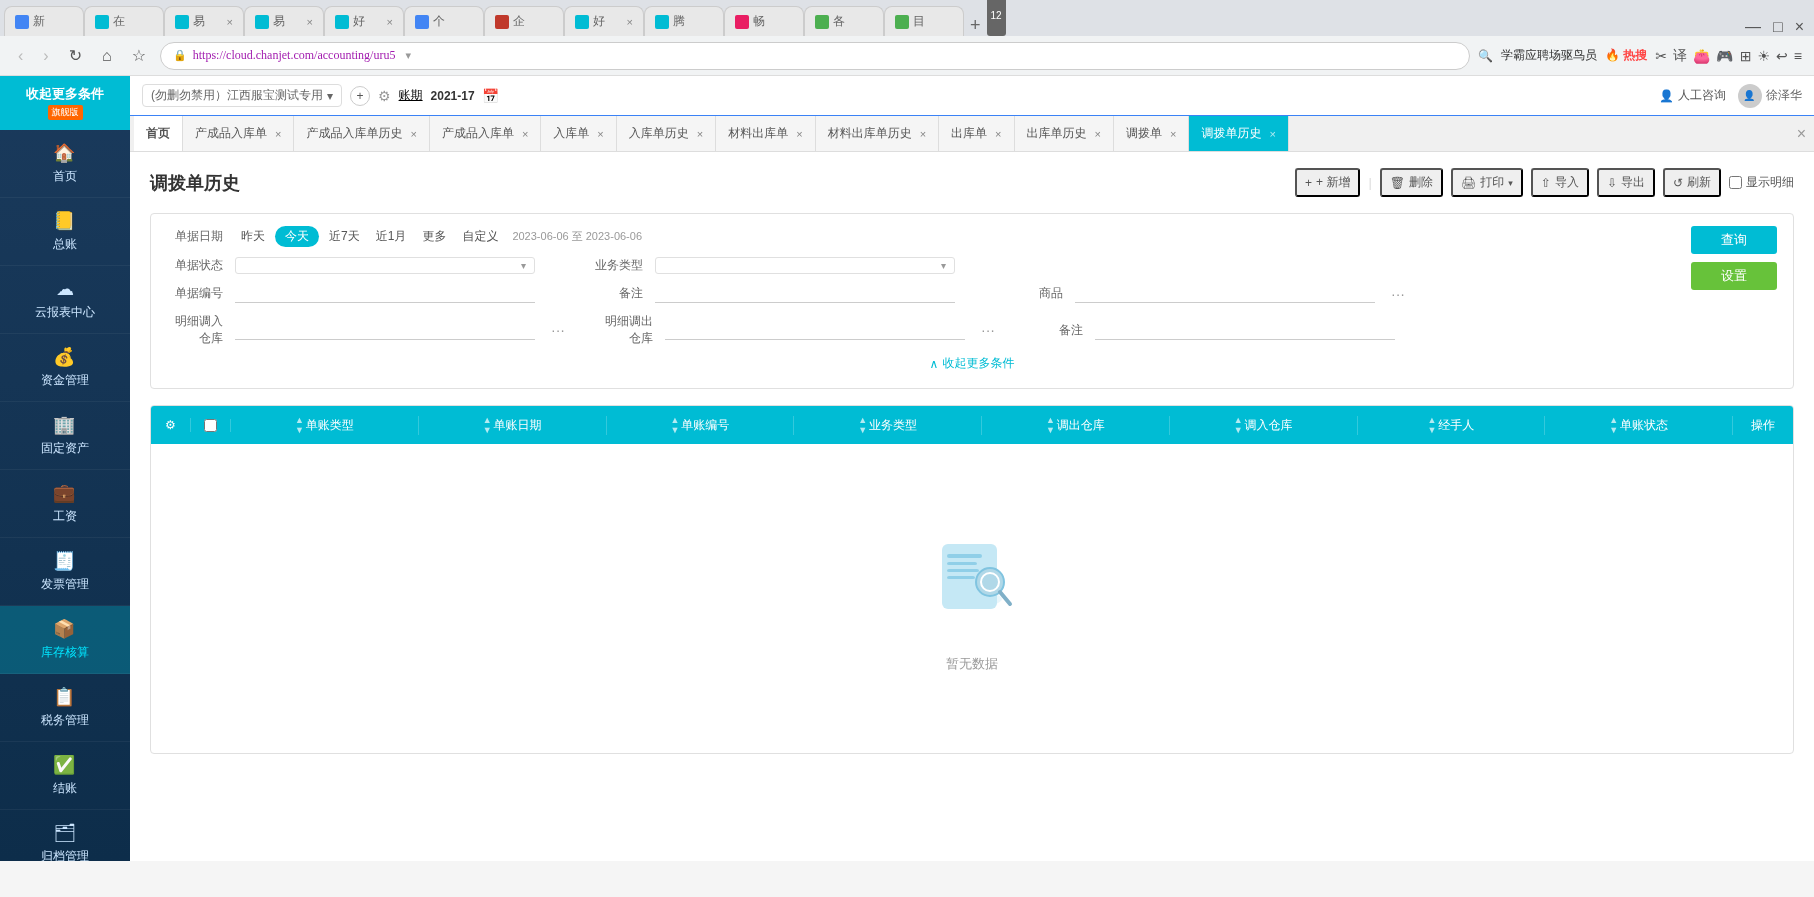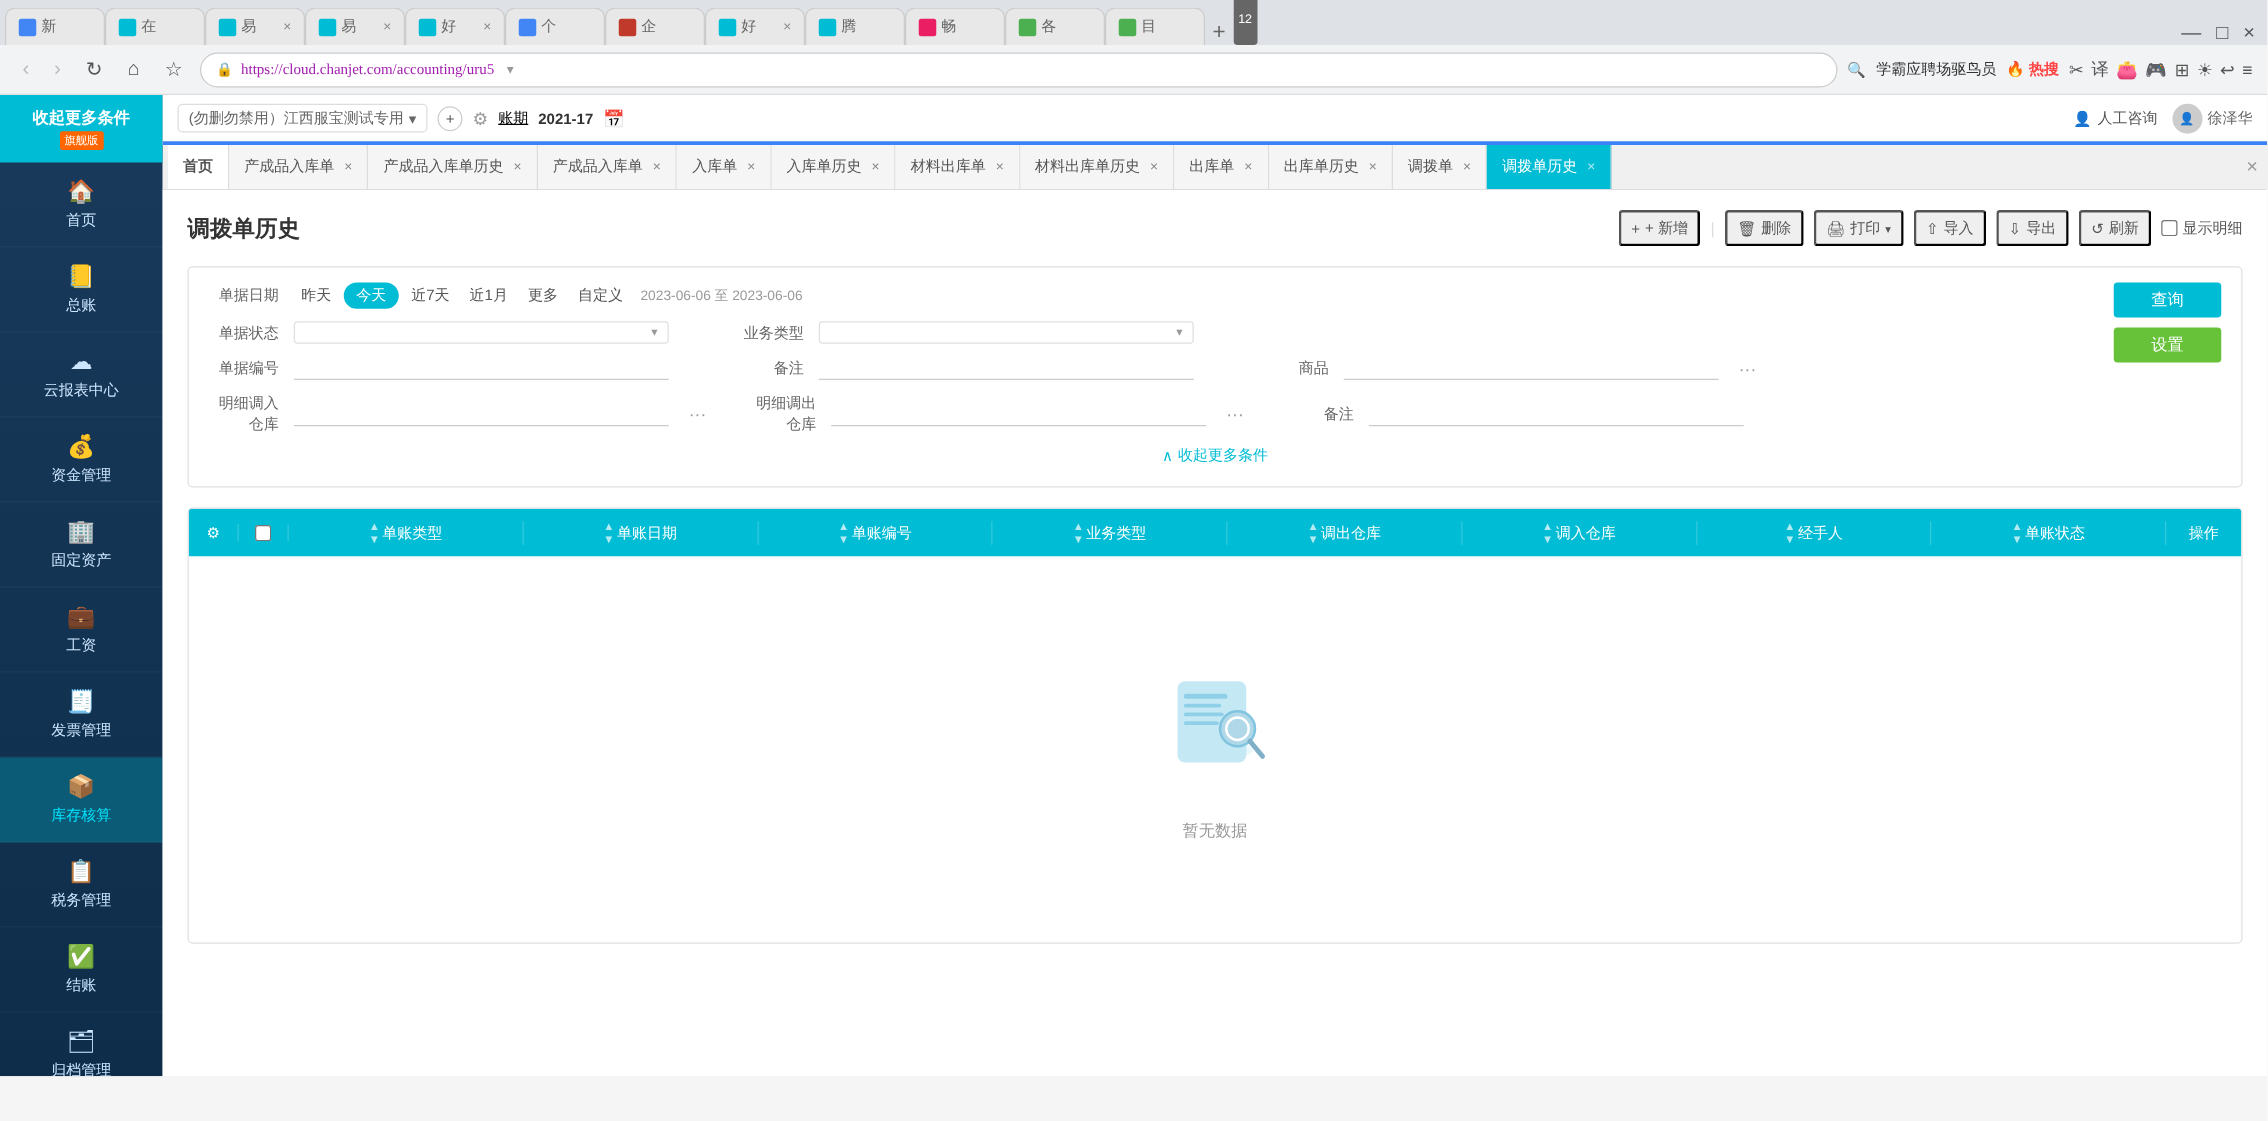--- a/index.html
+++ b/index.html
@@ -29,21 +29,21 @@
     .sidebar { width: 130px; background: linear-gradient(180deg, #1a3a5c 0%, #0d2d4a 100%); color: #fff; display: flex; flex-direction: column; align-items: center; padding-top: 0; flex-shrink: 0; }
     .sidebar-logo { width: 100%; background: #00bcd4; padding: 10px 8px; display: flex; flex-direction: column; align-items: center; justify-content: center; }
     .sidebar-logo-title { font-size: 13px; font-weight: bold; color: #fff; text-align: center; line-height: 1.3; }
     .sidebar-logo-badge { background: #ff6600; color: #fff; font-size: 9px; padding: 1px 4px; border-radius: 2px; margin-top: 2px; }
     .sidebar-item { width: 100%; display: flex; flex-direction: column; align-items: center; padding: 12px 4px; cursor: pointer; color: #cce6ff; font-size: 12px; gap: 4px; border-bottom: 1px solid rgba(255,255,255,0.05); }
     .sidebar-item .icon { font-size: 18px; }
     .sidebar-item.active { background: rgba(0,188,212,0.3); color: #00e5ff; }
 
     
     .app-main { flex: 1; display: flex; flex-direction: column; overflow: hidden; }
-    .top-bar { background: #fff; height: 40px; display: flex; align-items: center; padding: 0 12px; border-bottom: 3px solid #3b82f6; gap: 8px; }
+    .top-bar { background: #fff; height: 40px; display: flex; align-items: center; padding: 0 12px; border-bottom: 1px solid #3b82f6; gap: 8px; }
     .company-selector { display: flex; align-items: center; gap: 4px; font-size: 12px; color: #666; cursor: pointer; border: 1px solid #ddd; border-radius: 4px; padding: 2px 8px; }
     .period-label { font-size: 12px; color: #000000; text-decoration: underline; }
     .period-value { font-size: 12px; color: #333; font-weight: bold; }
     .top-bar-right { margin-left: auto; display: flex; align-items: center; gap: 12px; font-size: 12px; color: #666; }
     .consultant-btn { display: flex; align-items: center; gap: 4px; cursor: pointer; color: #555; }
     .user-info { display: flex; align-items: center; gap: 4px; cursor: pointer; }
     .user-avatar { width: 24px; height: 24px; border-radius: 50%; background: #ccc; display: flex; align-items: center; justify-content: center; font-size: 10px; color: #666; }
 
     
     .page-tabs { background: #f0f0f0; height: 36px; display: flex; align-items: center; overflow-x: auto; border-bottom: 1px solid #ddd; padding-left: 4px; }

